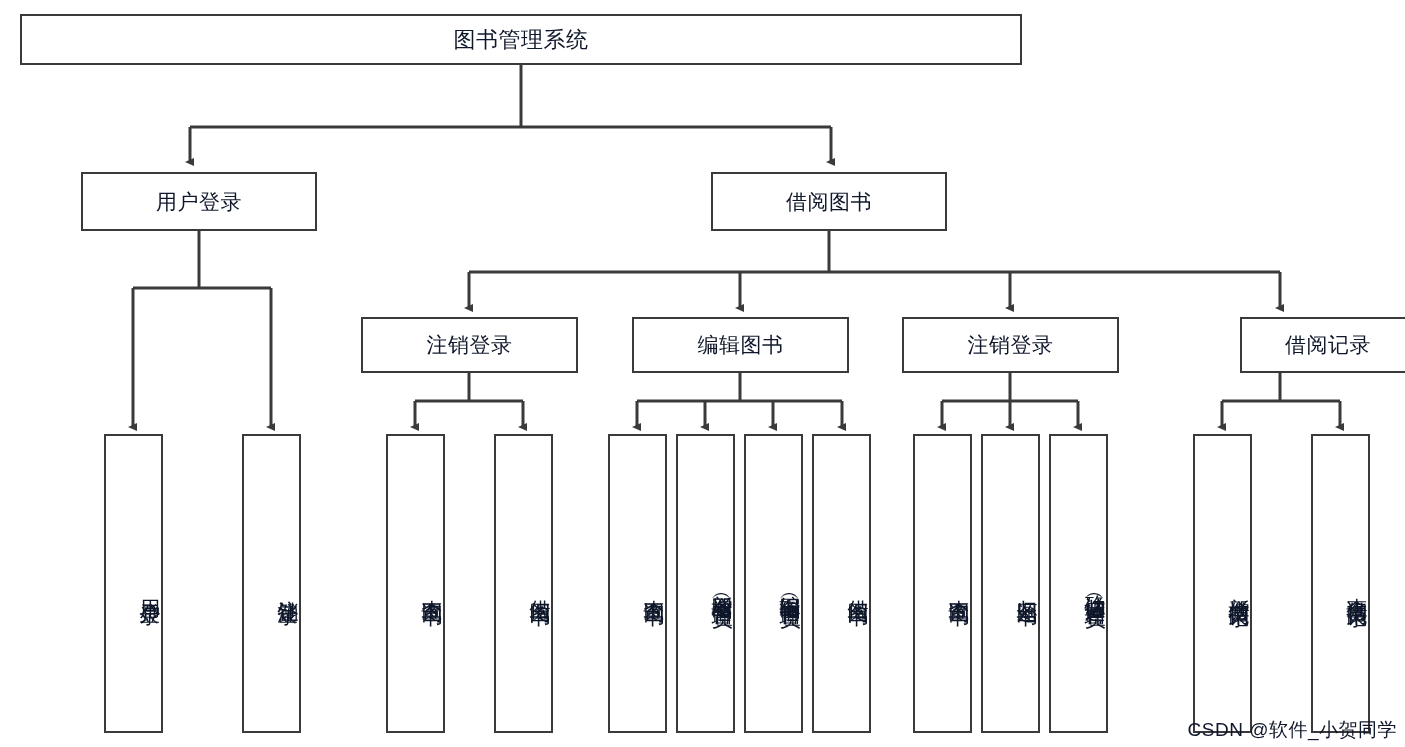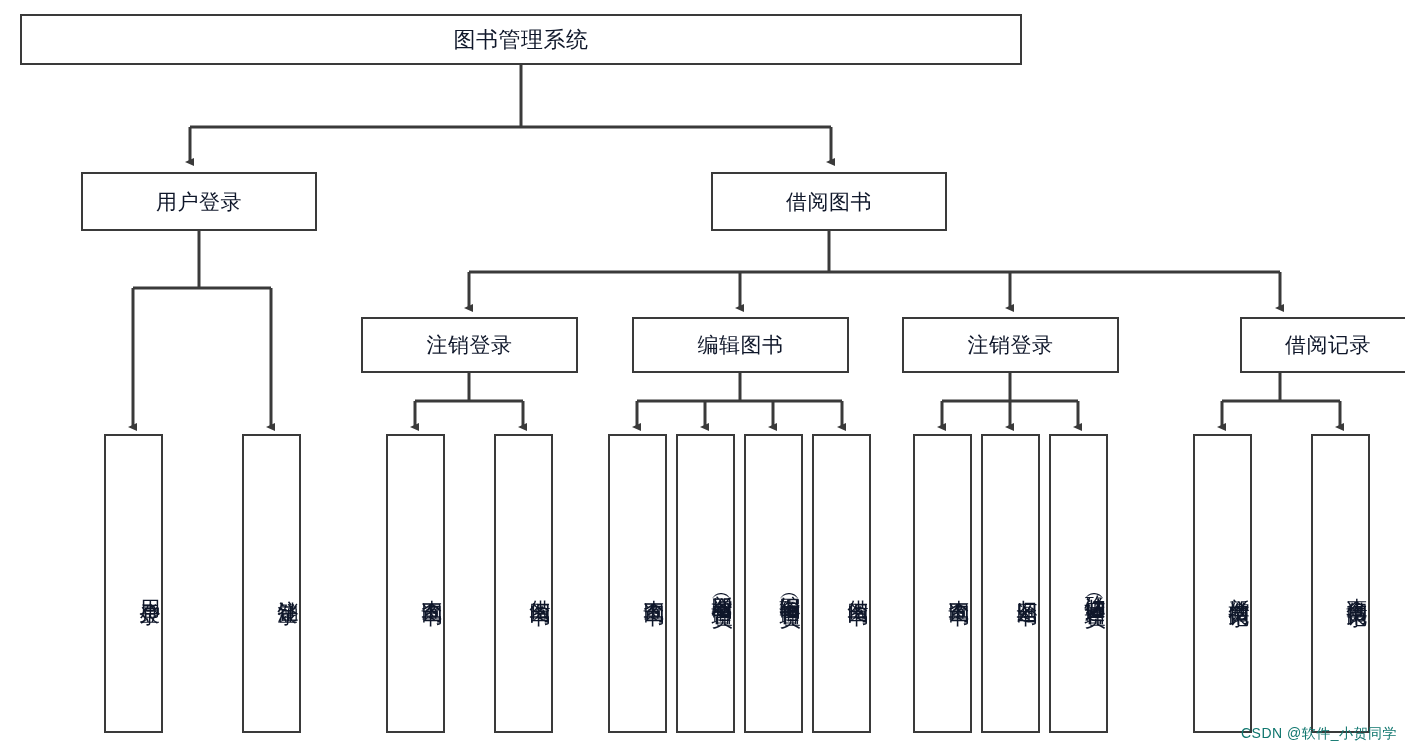--- a/index.html
+++ b/index.html
@@ -54,22 +54,22 @@
     line-height: 1.0;
     white-space: nowrap;
   }
   #title-node {
     font-size: 22px;
   }
   #watermark {
     position: absolute;
     right: 8px;
     bottom: 4px;
-    font-size: 14px;
-    color: #0f766e;
+    font-size: 19px;
+    color: #0f172a;
     white-space: nowrap;
     letter-spacing: 0.5px;
   }
 </style>
 </head>
 <body>
 
 <div id="canvas">
 
   <svg id="wires" viewBox="0 0 1405 747">

